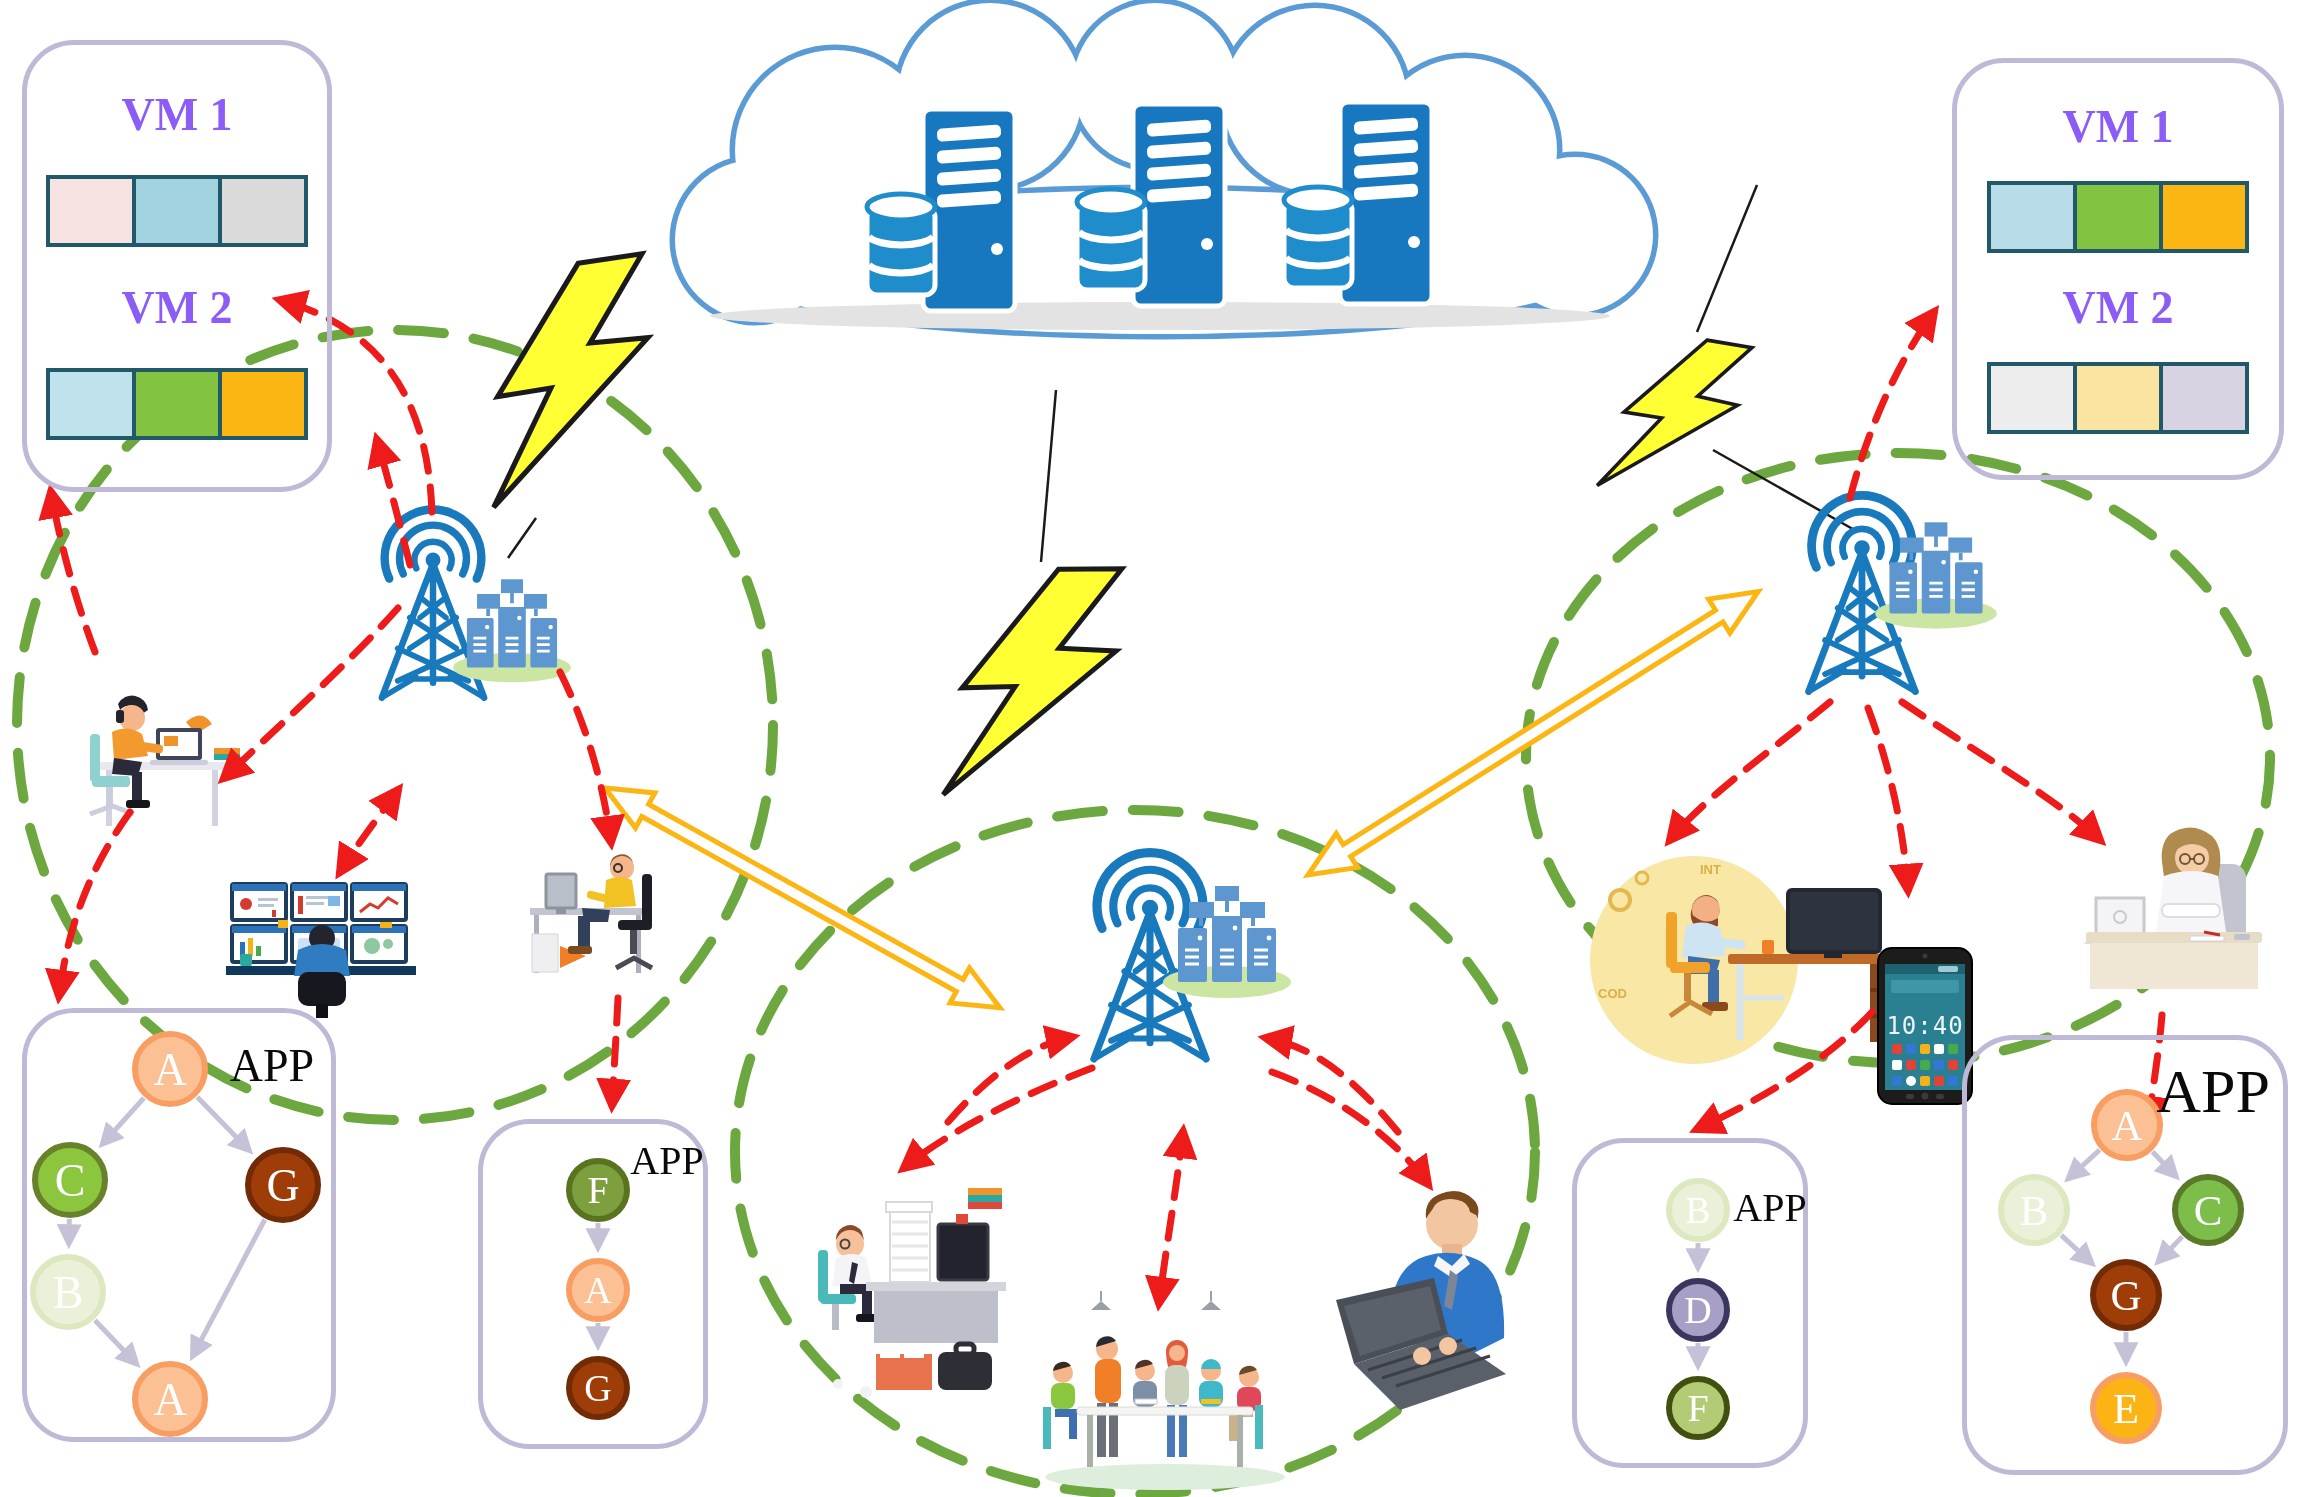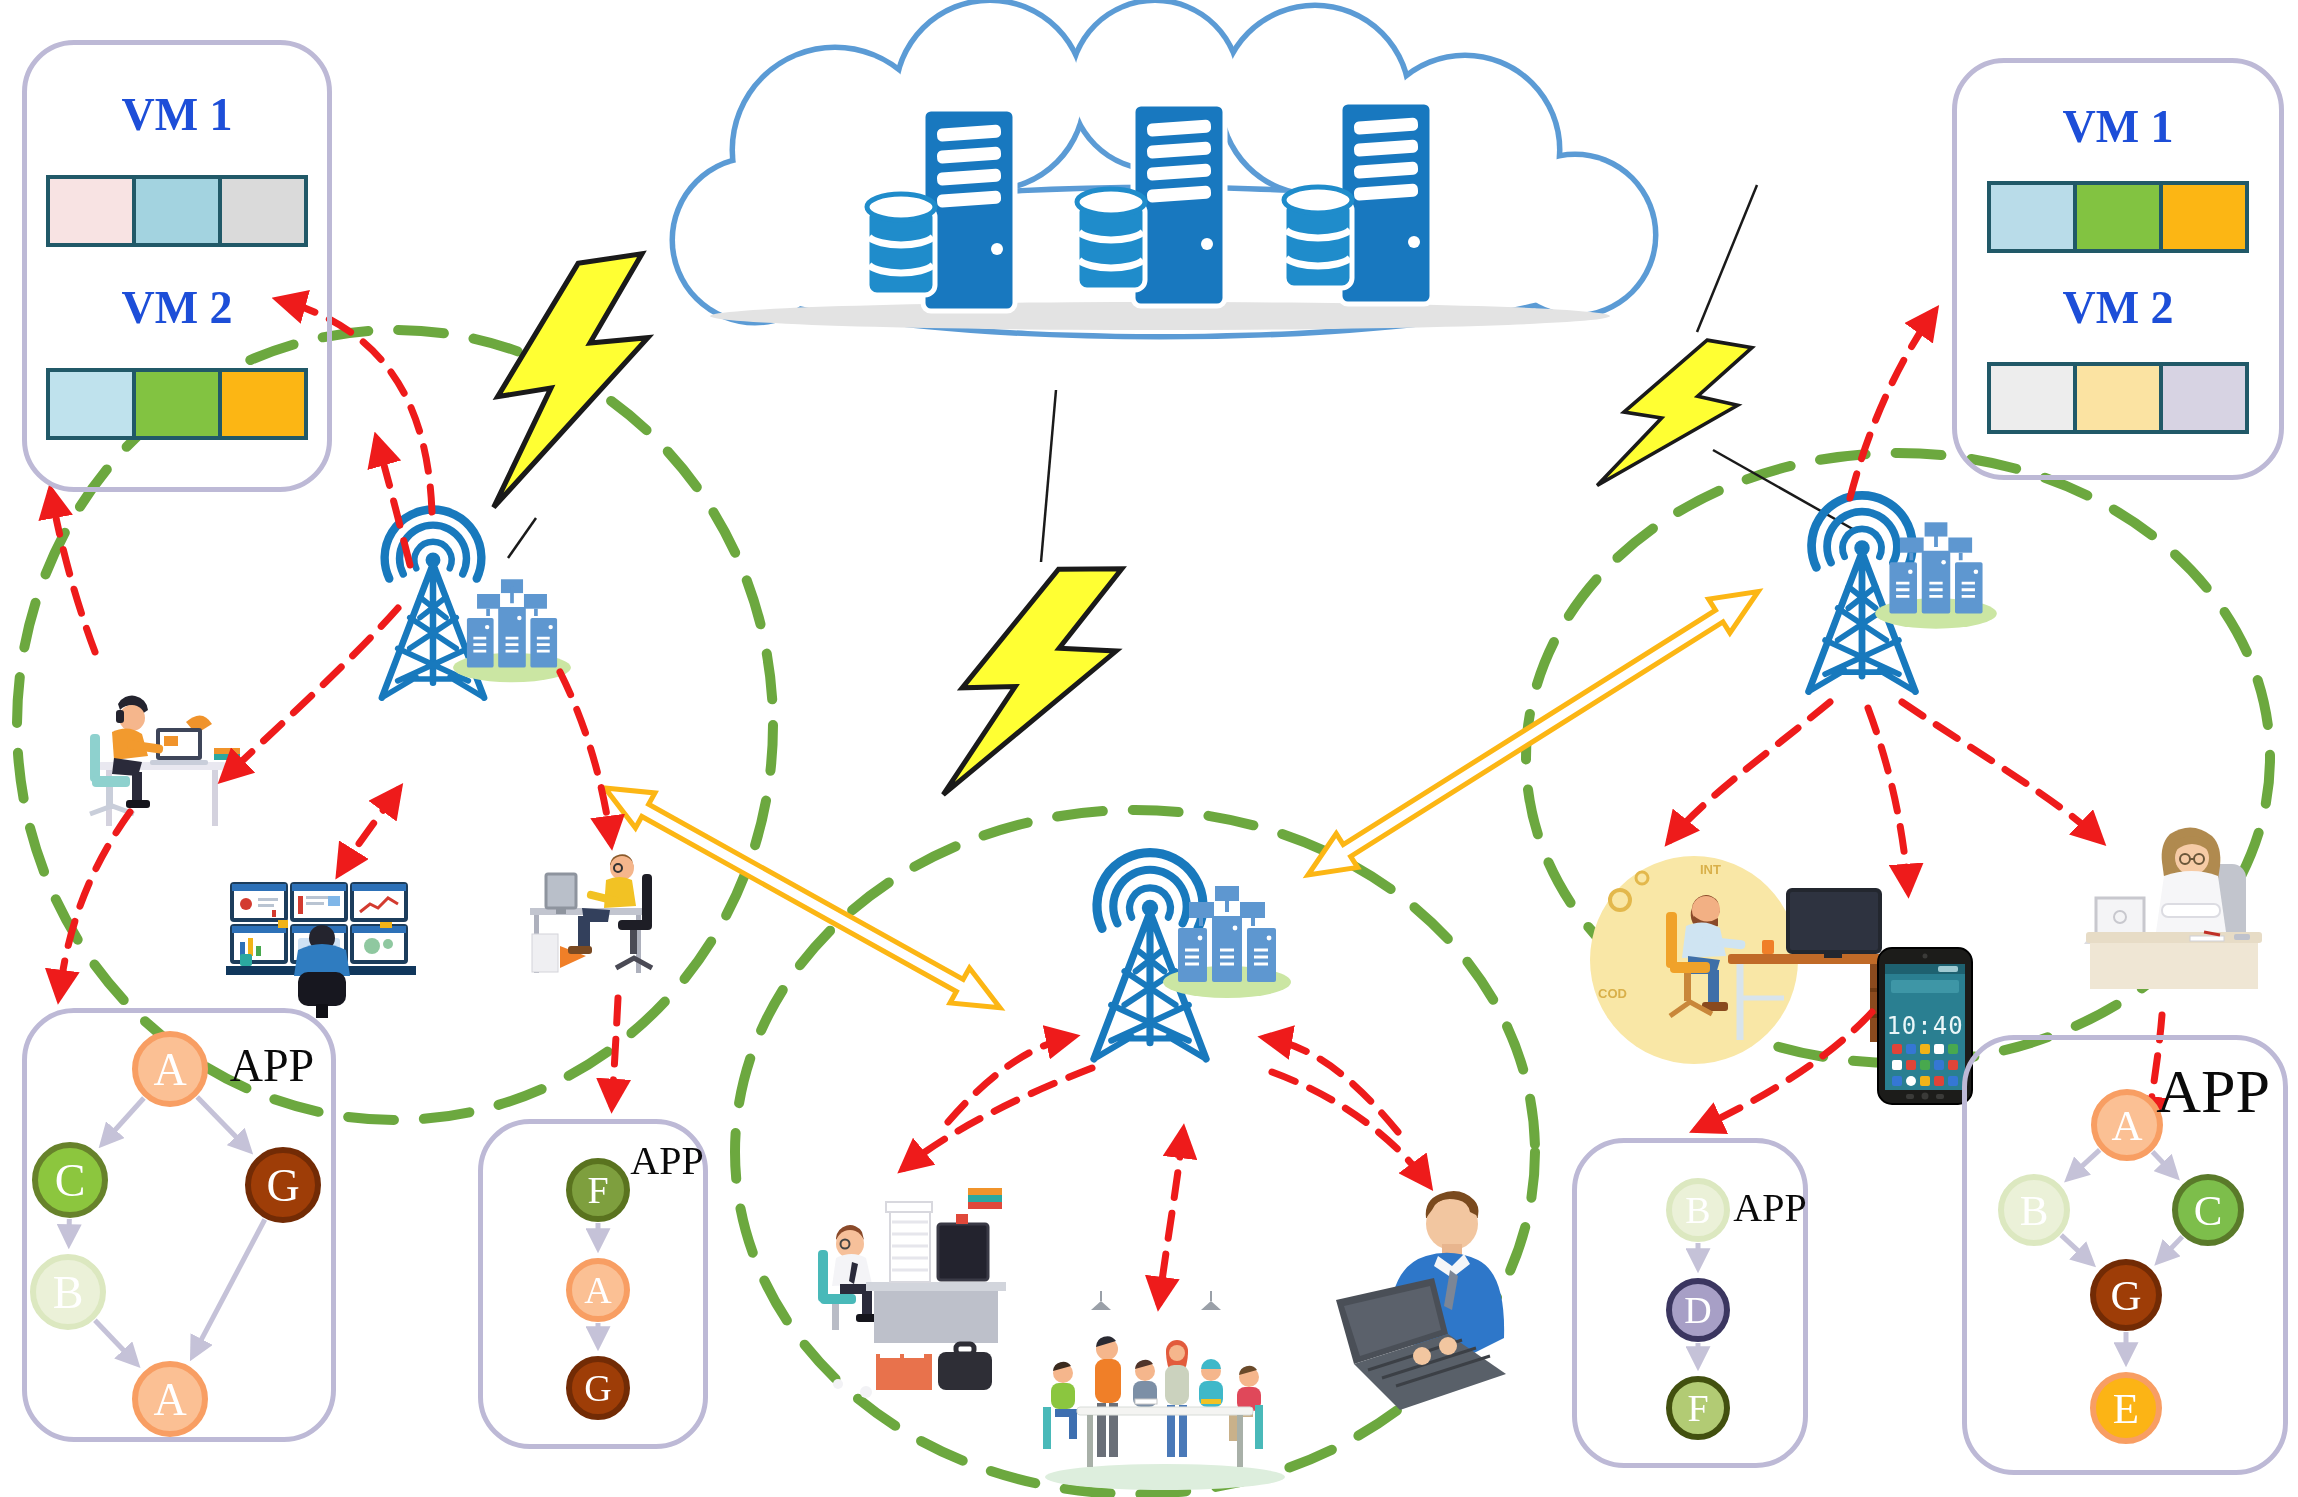--- a/index.html
+++ b/index.html
@@ -3,21 +3,21 @@
 <meta charset="utf-8">
 <style>
   html,body{margin:0;padding:0;background:#fff;}
   #canvas{position:relative;width:2298px;height:1497px;background:#fff;overflow:hidden;
           font-family:"Liberation Serif",serif;}
   #scene{position:absolute;left:0;top:0;}
   .panel{position:absolute;border:5px solid var(--panel-border,#BDB9D6);border-radius:52px;
          background:transparent;box-sizing:border-box;}
   .vm-panel{display:flex;flex-direction:column;align-items:center;justify-content:space-evenly;
             padding:10px 0;}
-  .vm-title{font-weight:bold;font-size:46px;color:#1d4ed8;line-height:1;}
+  .vm-title{font-weight:bold;font-size:46px;color:#8b5cf6;line-height:1;}
   .vm-row{display:flex;}
   .vm-cell{width:90px;height:72px;border:4px solid var(--cell-border,#215968);box-sizing:border-box;}
   .vm-cell + .vm-cell{margin-left:-4px;}
   .app-box{position:absolute;}
   .app-box svg{position:absolute;left:0;top:0;overflow:visible;}
   .dag-letter{font-family:"Liberation Serif",serif;fill:#fff;}
   .app-label{font-family:"Liberation Serif",serif;fill:#0a0a0a;}
   .red{stroke:var(--red,#EE1B1B);stroke-width:7;fill:none;stroke-dasharray:25 16;stroke-linecap:round;}
   .greenE{stroke:var(--green,#6CA83F);stroke-width:10;fill:none;stroke-dasharray:46 30;stroke-linecap:round;}
   .ylw{fill:#fff;stroke:var(--yellow,#FCB614);stroke-width:5;stroke-linejoin:miter;}

